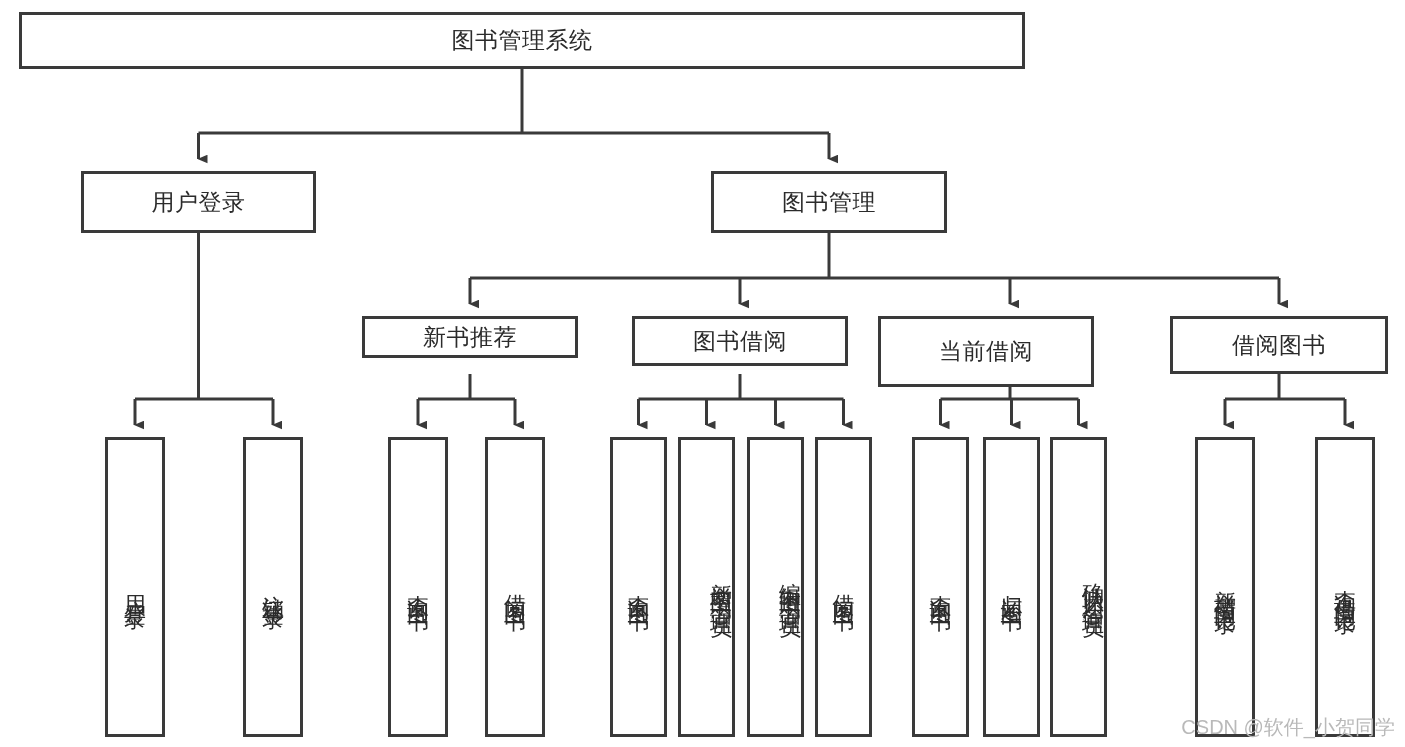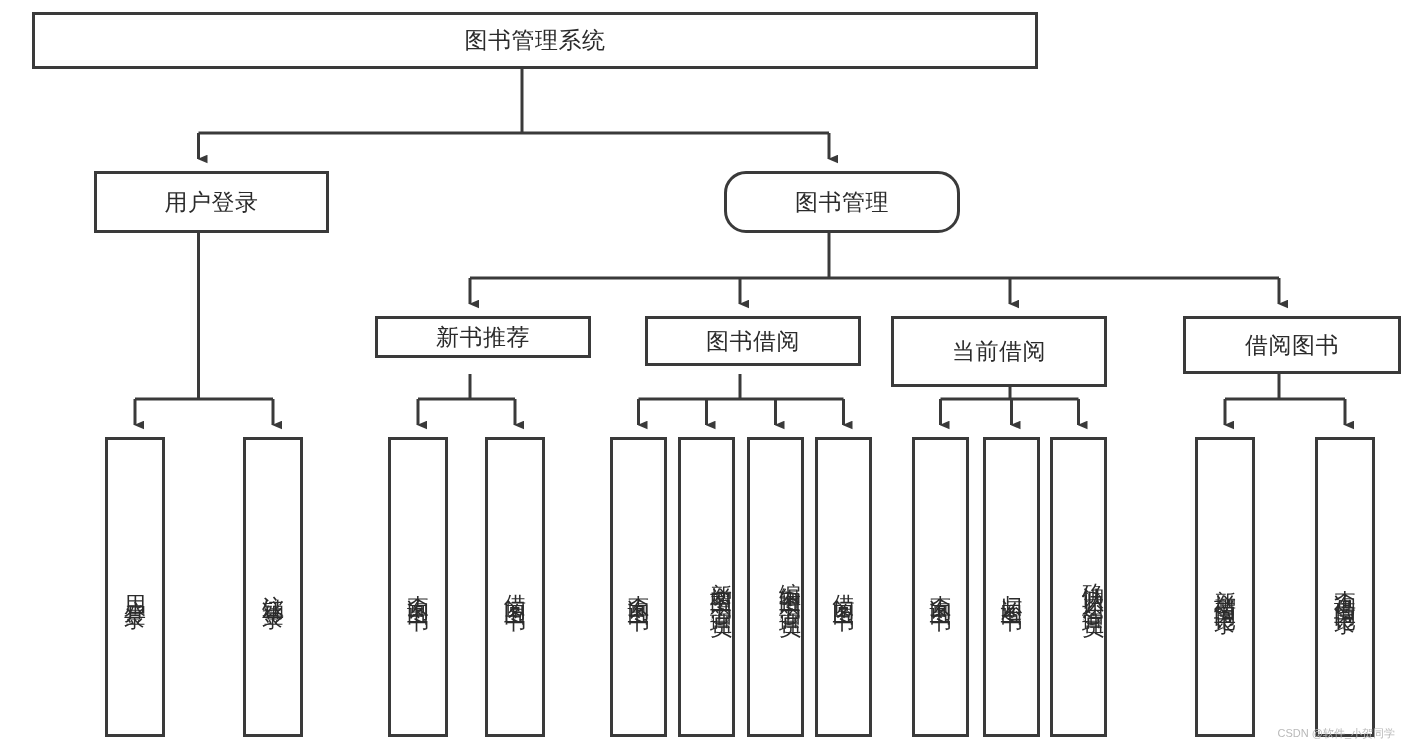--- a/index.html
+++ b/index.html
@@ -32,21 +32,20 @@
     border: 3px solid #3a3a3a;
     display: flex;
     align-items: center;
     justify-content: center;
     color: #2b2b2b;
     z-index: 2;
   }
   .node.h {
     font-size: 23px;
     letter-spacing: 0.5px;
-    margin-left: 13px;
   }
   .node.v {
     writing-mode: vertical-rl;
     text-orientation: upright;
     font-size: 22px;
     letter-spacing: 5px;
     padding-top: 6px;
     padding-bottom: 6px;
     line-height: 1;
   }
@@ -57,21 +56,21 @@
     align-items: center;
   }
   .node-label {
     display: block;
     white-space: nowrap;
   }
   #watermark {
     position: absolute;
     right: 10px;
     bottom: 6px;
-    font-size: 11px;
+    font-size: 20px;
     color: #b9b9b9;
     z-index: 5;
     white-space: nowrap;
     margin-left: 17px;
   }
 </style>
 </head>
 <body>
 
 <div id="canvas">
@@ -119,21 +118,21 @@
       </g>
   </svg>
 
   <div id="nodes-layer">
       <div class="node h" style="left: 19px; top: 12px; width: 1006px; height: 57px;">
         <span class="node-label">图书管理系统</span>
       </div>
       <div class="node h" style="left: 81px; top: 171px; width: 235px; height: 62px;">
         <span class="node-label">用户登录</span>
       </div>
-      <div class="node h" style="left: 711px; top: 171px; width: 236px; height: 62px; border-radius: 22px;">
+      <div class="node h" style="left: 711px; top: 171px; width: 236px; height: 62px;">
         <span class="node-label">图书管理</span>
       </div>
       <div class="node h" style="left: 362px; top: 316px; width: 216px; height: 42px;">
         <span class="node-label">新书推荐</span>
       </div>
       <div class="node h" style="left: 632px; top: 316px; width: 216px; height: 50px;">
         <span class="node-label">图书借阅</span>
       </div>
       <div class="node h" style="left: 878px; top: 316px; width: 216px; height: 71px;">
         <span class="node-label">当前借阅</span>

